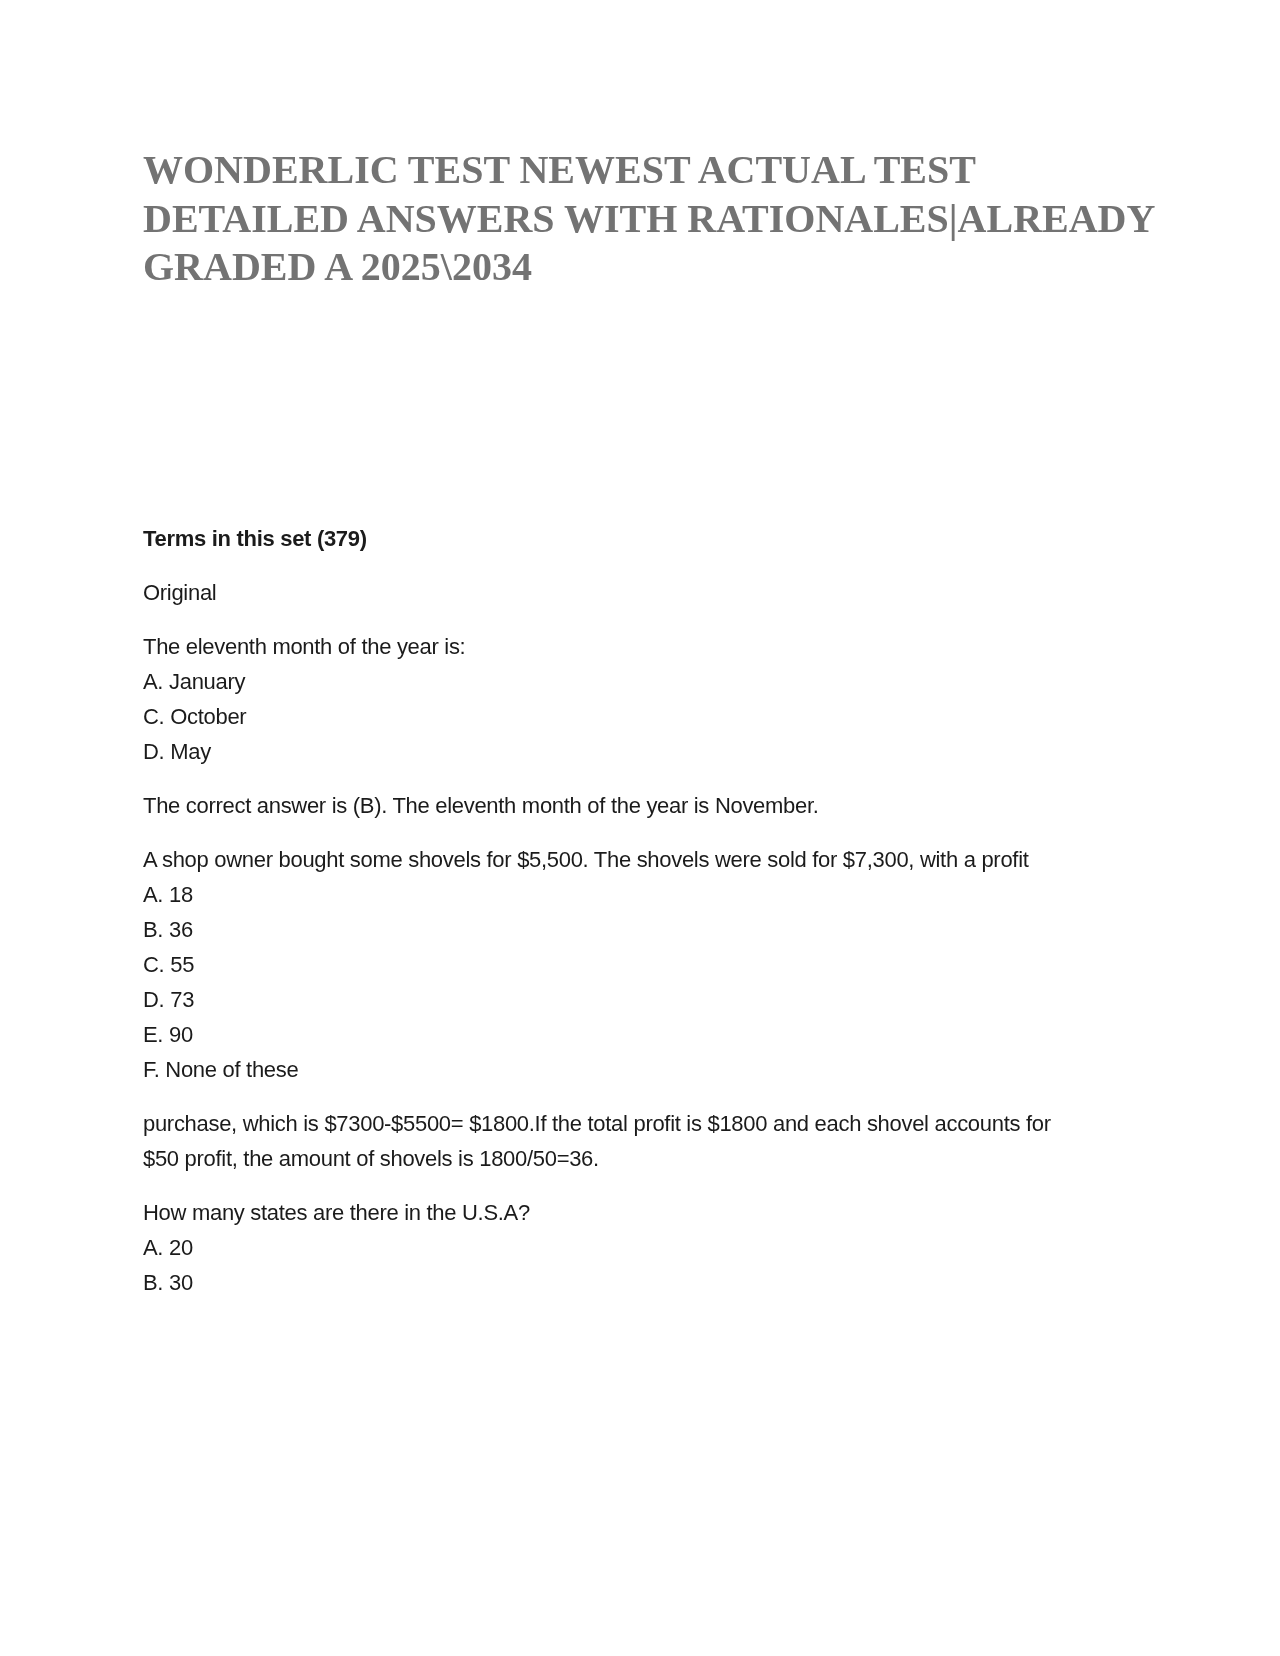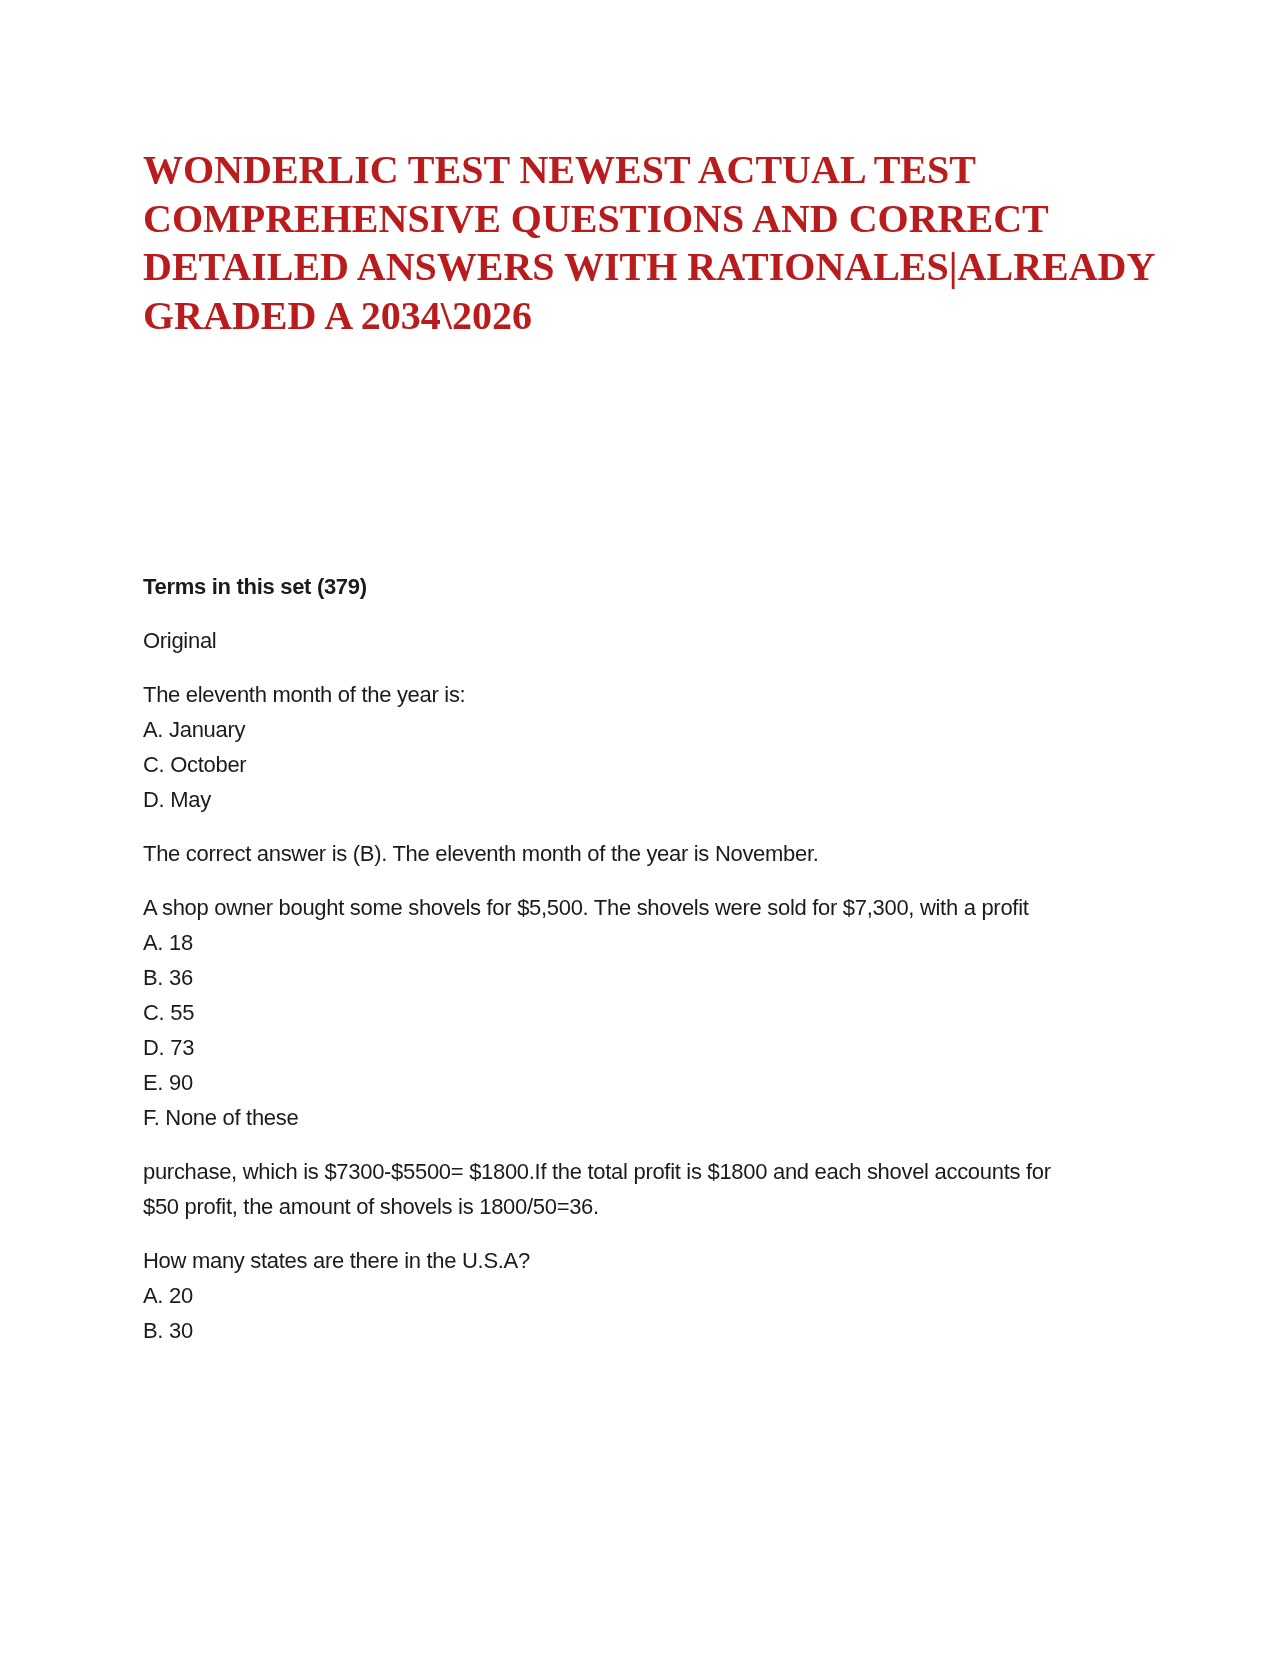--- a/index.html
+++ b/index.html
@@ -47,25 +47,24 @@
   }
   .line {
     white-space: nowrap;
   }
 </style>
 </head>
 <body>
 
 <div class="page" style="background: rgb(255, 255, 255); color: rgb(27, 27, 27);">
   <div class="content">
-    <div class="doc-title" style="color: #b91c1c;">
+    <div class="doc-title" style="color: #737373;">
         <div class="title-line">WONDERLIC TEST NEWEST ACTUAL TEST</div>
-        <div class="title-line">COMPREHENSIVE QUESTIONS AND CORRECT</div>
         <div class="title-line">DETAILED ANSWERS WITH RATIONALES|ALREADY</div>
-        <div class="title-line">GRADED A 2034\2026</div>
+        <div class="title-line">GRADED A 2025\2034</div>
       </div>
     <div class="doc-body">
         <div class="para bold">
           <div class="line">Terms in this set (379)</div>
         </div>
         <div class="para">
           <div class="line">Original</div>
         </div>
         <div class="para">
           <div class="line">The eleventh month of the year is:</div>

